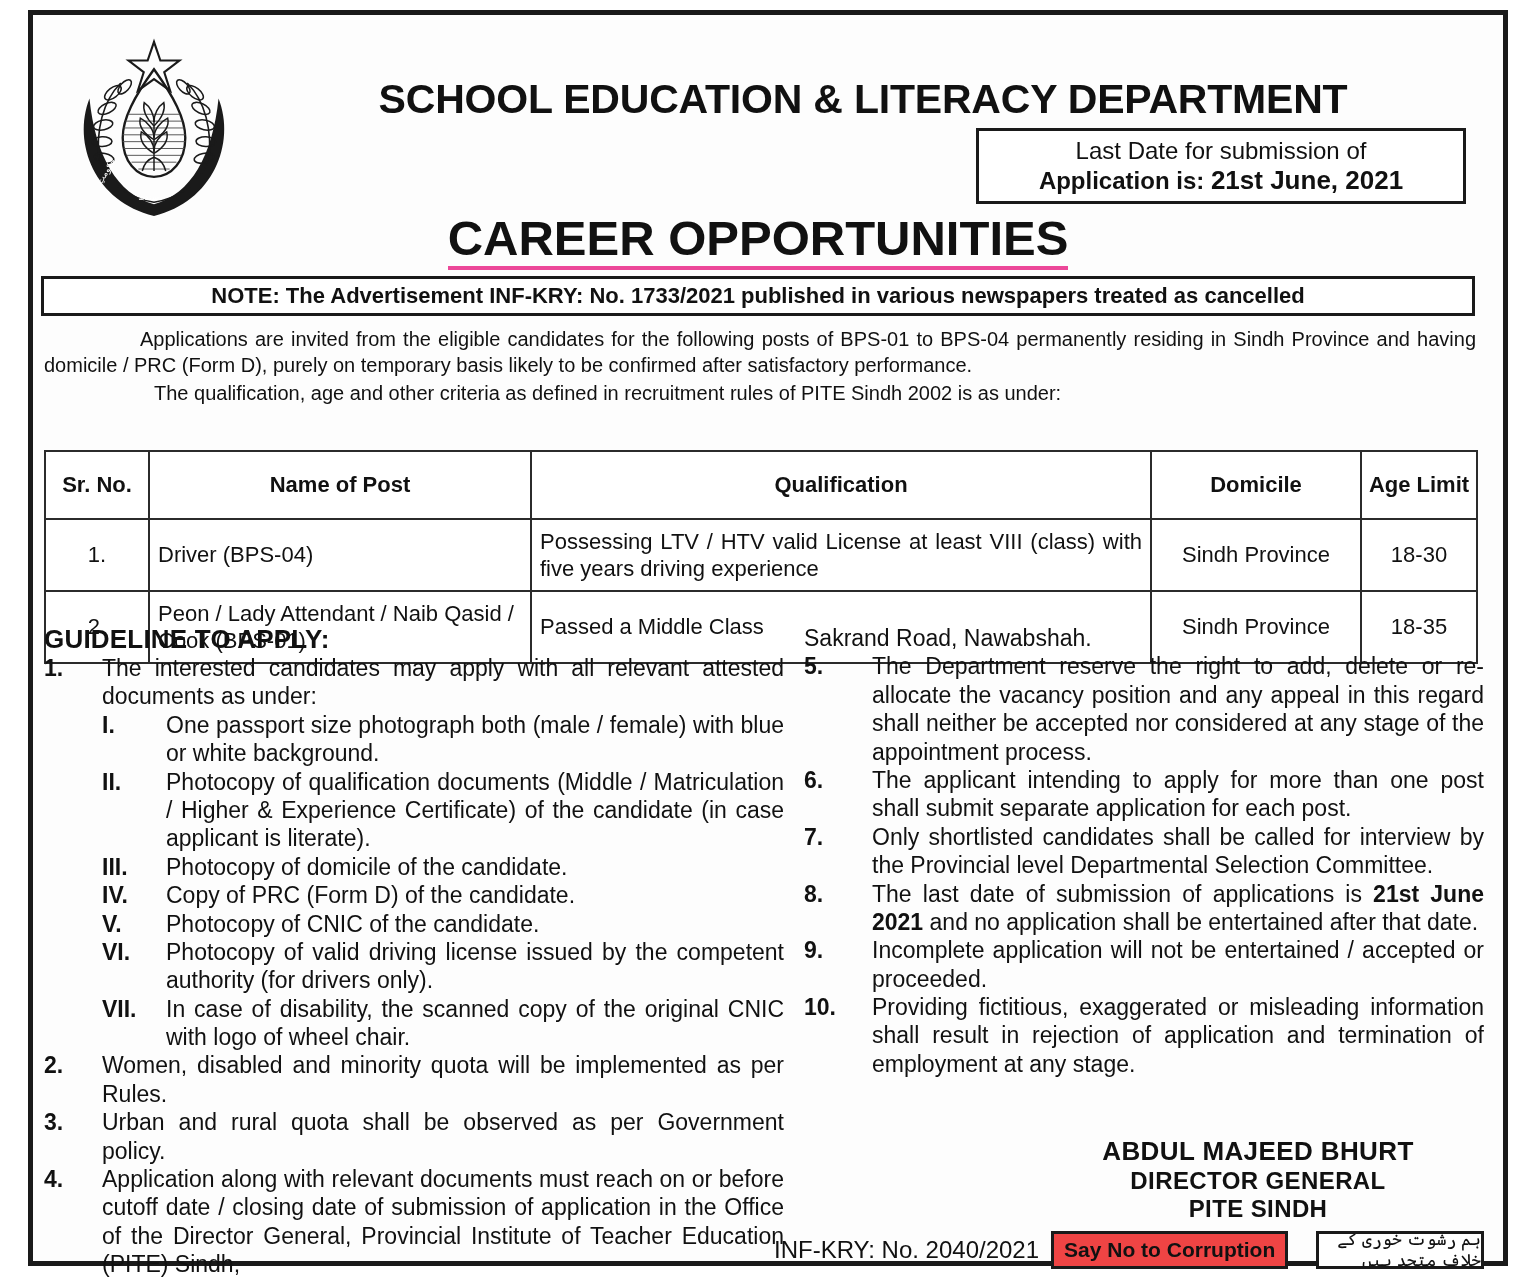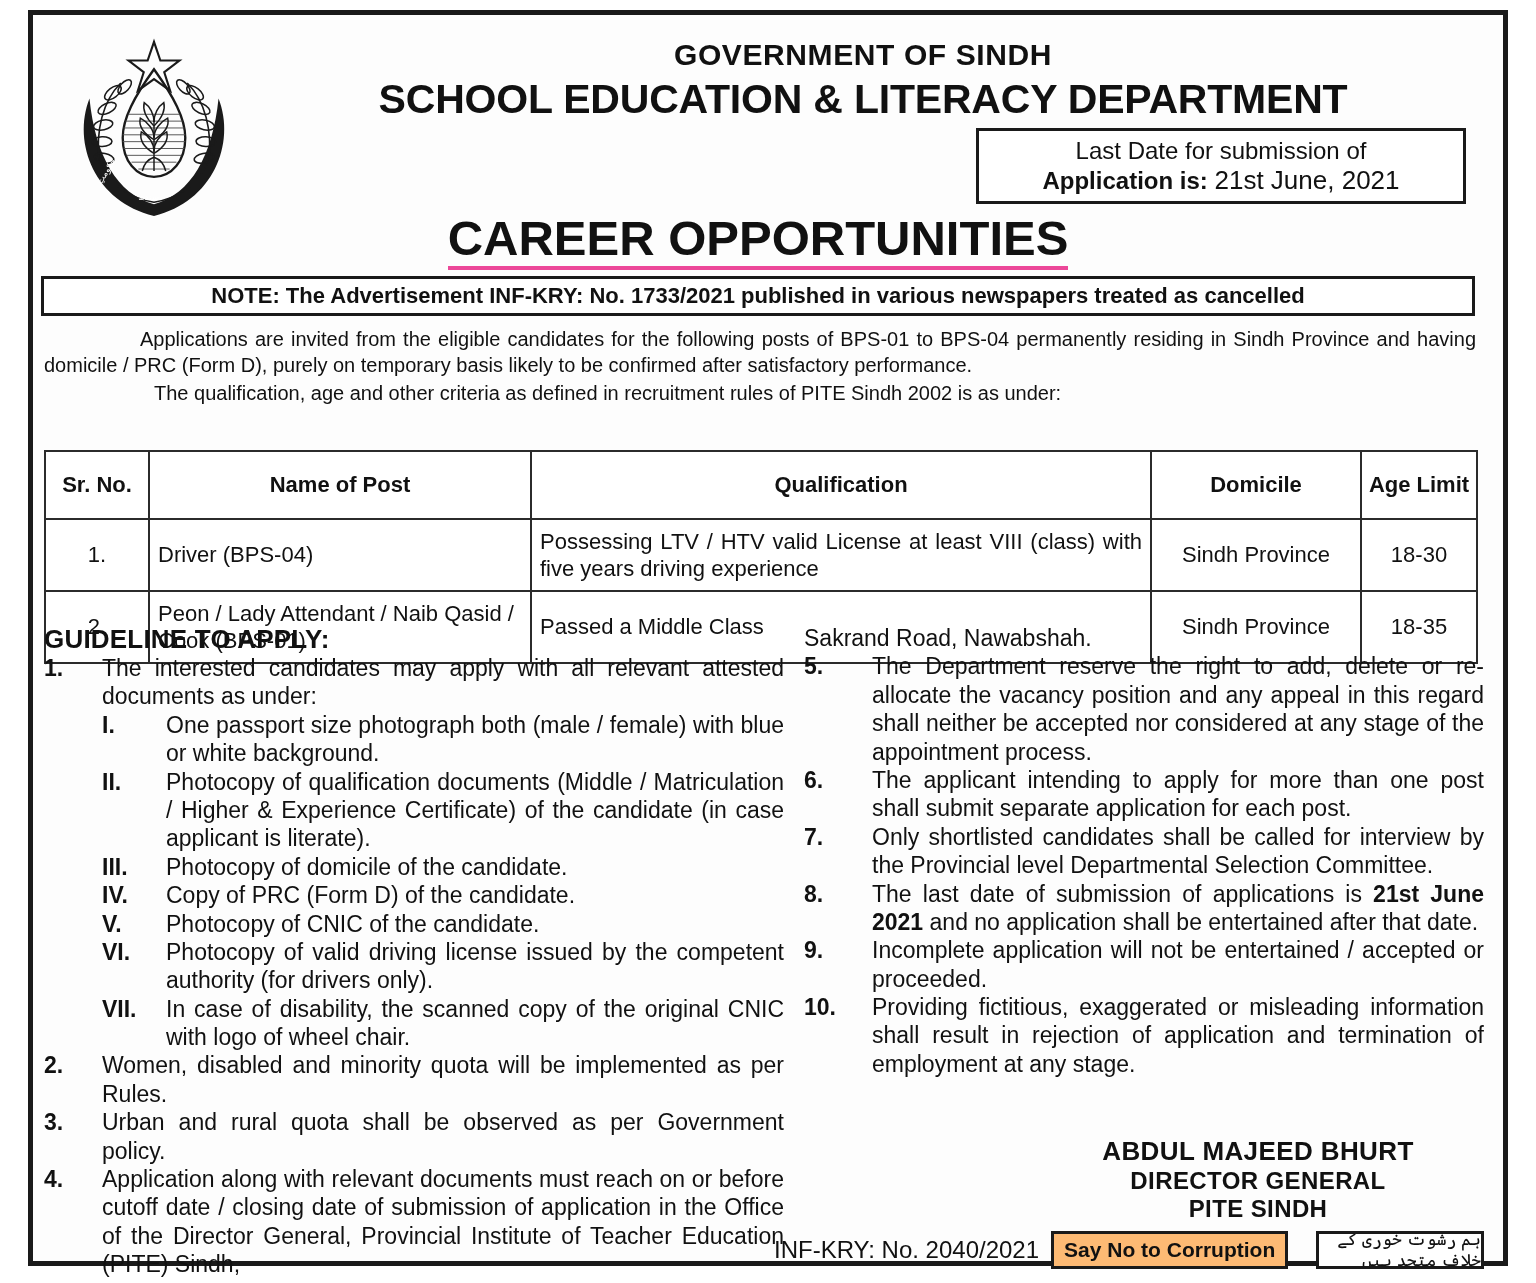--- a/index.html
+++ b/index.html
@@ -72,21 +72,21 @@
     background:#fff;
     box-sizing:border-box;
     display:flex;
     flex-direction:column;
     align-items:center;
     justify-content:center;
     line-height:1.17;
   }
   .lastdate-l1{font-size:24px;font-weight:normal;}
   .lastdate-l2{font-size:24px;font-weight:bold;}
-  .lastdate-l2 .date{font-size:26px;font-weight:normal;}
+  .lastdate-l2 .date{font-size:26px;font-weight:bold;}
 
   .career{
     position:absolute;
     left:0; top:192px;
     width:1440px;
     text-align:center;
     font-size:49px;
     font-weight:bold;
     letter-spacing:0px;
   }
@@ -254,21 +254,21 @@
   }
   .corrbox{
     border:3px solid #1a1a1a;
     box-sizing:border-box;
     height:38px;
     display:flex;align-items:center;justify-content:center;
     padding:0 10px;
     font-size:21px;
     font-weight:bold;
     white-space:nowrap;
-    background:#fdba74;
+    background:#ef4444;
   }
   .urdubox{
     margin-left:28px;
     border:3px solid #1a1a1a;
     box-sizing:border-box;
     height:38px;
     width:176px;
     display:flex;align-items:center;justify-content:center;
     font-size:17px;
     direction:rtl;
@@ -345,21 +345,20 @@
             <path d="M36 140 C48 162 66 174 90 178 C114 174 132 162 144 140"></path>
           </g>
 
           <g fill="#fff" font-size="9" font-family="DejaVu Sans, sans-serif">
             <text x="36" y="160" transform="rotate(-58 36 160)">حکومتِ</text>
             <text x="74" y="176">سندھ</text>
           </g>
         </svg>
       </div>
 
-      <div class="gov-line">GOVERNMENT OF SINDH</div>
 
       <div class="dept-line">SCHOOL EDUCATION &amp; LITERACY DEPARTMENT</div>
 
       <div class="lastdate-box">
         <div class="lastdate-l1">Last Date for submission of</div>
         <div class="lastdate-l2"><span>Application is: </span><span class="date">21st June, 2021</span></div>
       </div>
 
       <div class="career"><span>CAREER OPPORTUNITIES</span></div>
     </div>

